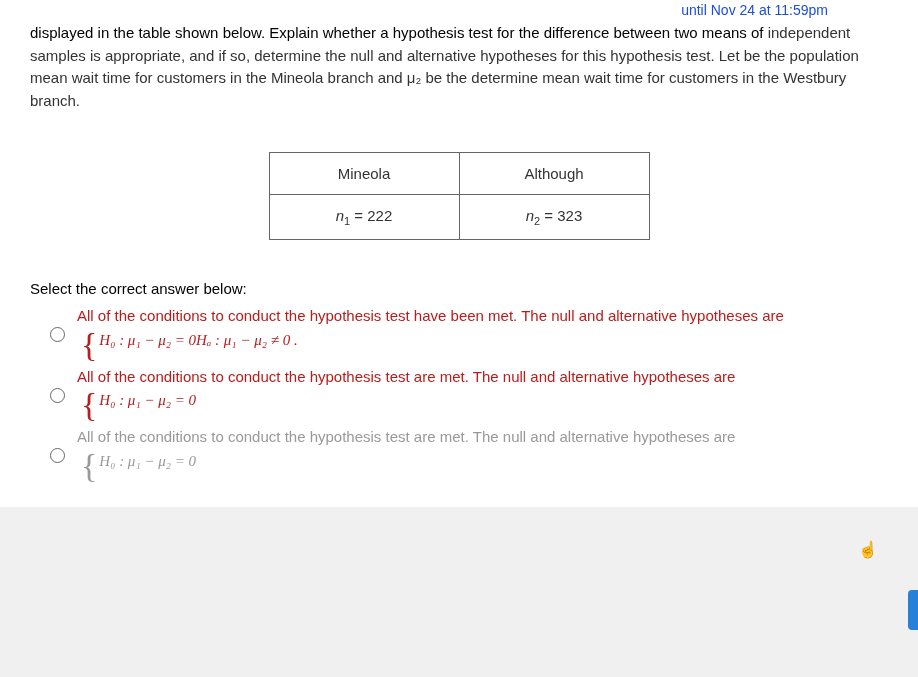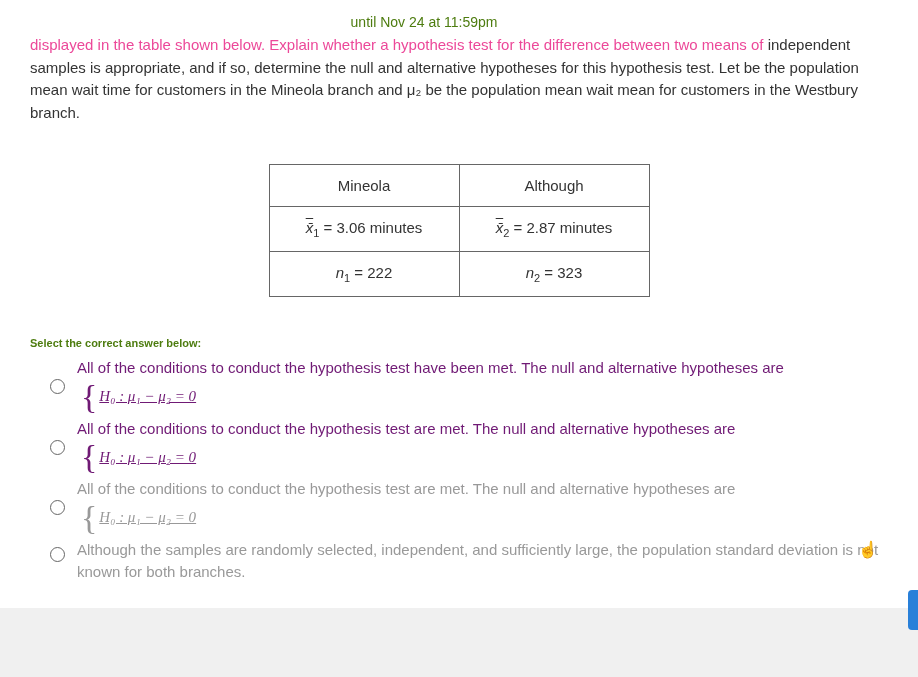--- a/index.html
+++ b/index.html
@@ -13,58 +13,57 @@
       width: 918px;
       height: 677px;
       overflow: hidden;
       position: relative;
     }
     .page {
       background: #fff;
       padding: 0 20px;
     }
     .top-date {
-      text-align: center;
+      text-align: right;
       font-size: 14px;
-      color: #4d7c0f;
+      color: #1d4ed8;
       padding-right: 70px;
-      padding-top: 14px;
+      padding-top: 2px;
     }
     .question-text {
       font-size: 15px;
       color: #333;
       line-height: 1.5;
       padding: 4px 10px 10px 10px;
     }
     .faded {
-      color: #ec4899;
+      color: #000000;
     }
     .sub {
     }
     .table-wrap {
       display: flex;
       justify-content: center;
       padding: 30px 0 30px 0;
     }
     table {
       border-collapse: collapse;
     }
     td {
       border: 1px solid #666;
       padding: 12px 32px;
       text-align: center;
       font-size: 15px;
       color: #333;
       min-width: 190px;
     }
     .prompt {
-      font-size: 11px;
-      color: #4d7c0f;
+      font-size: 15px;
+      color: #000000;
       padding: 10px 10px 8px 10px;
-      font-weight: bold;
     }
     .options {
       padding: 0 10px 20px 30px;
     }
     .option {
       display: flex;
       align-items: flex-start;
       margin-bottom: 4px;
     }
     .radio {
@@ -75,42 +74,41 @@
       flex-shrink: 0;
       margin-top: 22px;
       margin-right: 12px;
       background: #fff;
     }
     .radio-middle {
       margin-top: 8px;
     }
     .opt-content {
       font-size: 15px;
-      color: #701a75;
+      color: #b91c1c;
       line-height: 1.5;
     }
     .opt-content.light {
       color: #999;
     }
     .brace-block {
       display: flex;
       align-items: stretch;
       padding-left: 4px;
     }
     .brace {
       font-size: 34px;
       line-height: 34px;
       margin-right: 2px;
       font-family: serif;
     }
     .hyp-lines {
       display: flex;
-      flex-direction: column;
+      flex-direction: row;
       justify-content: center;
-      text-decoration: underline;
     }
     .hyp-line {
       font-style: italic;
       font-family: serif;
       font-size: 15px;
       padding: 1px 0;
     }
     .overline {
       text-decoration: overline;
       font-style: italic;
@@ -134,38 +132,30 @@
   </style>
 </head>
 <body>
 
 <div class="page">
   <div class="top-date">until Nov 24 at 11:59pm</div>
 
   <div class="question-text">
     <span class="faded">displayed in the table shown below. Explain whether a hypothesis test for the difference between two means of</span>
     <span>independent samples is appropriate, and if so, determine the null and alternative hypotheses for this hypothesis test. Let</span>
-    <span>be the population mean wait time for customers in the Mineola branch and </span><span class="sub">μ₂</span><span> be the population mean wait mean for</span>
+    <span>be the population mean wait time for customers in the Mineola branch and </span><span class="sub">μ₂</span><span> be the determine mean wait time for</span>
     <span>customers in the Westbury branch.</span>
   </div>
 
   <div class="table-wrap">
     <table>
       <tbody>
           <tr>
         <td>Mineola</td>
         <td>Although</td>
-      </tr>
-      <tr>
-        <td>
-          <span class="overline">x̄</span><span class="subscript" style="font-size:11px;vertical-align:sub;">1</span><span> = 3.06 minutes</span>
-        </td>
-        <td>
-          <span class="overline">x̄</span><span class="subscript" style="font-size:11px;vertical-align:sub;">2</span><span> = 2.87 minutes</span>
-        </td>
       </tr>
       <tr>
         <td>
           <span style="font-style:italic;">n</span><span class="subscript" style="font-size:11px;vertical-align:sub;">1</span><span> = 222</span>
         </td>
         <td>
           <span style="font-style:italic;">n</span><span class="subscript" style="font-size:11px;vertical-align:sub;">2</span><span> = 323</span>
         </td>
       </tr>
     </tbody>
@@ -177,20 +167,21 @@
   <div class="options">
 
     <div class="option">
       <div class="radio"></div>
       <div class="opt-content">
         <div>All of the conditions to conduct the hypothesis test have been met. The null and alternative hypotheses are</div>
         <div class="brace-block">
           <div class="brace">{</div>
           <div class="hyp-lines">
             <div class="hyp-line">H₀ :  μ₁ − μ₂ = 0</div>
+            <div class="hyp-line">Hₐ :  μ₁ − μ₂ ≠ 0 .</div>
           </div>
         </div>
       </div>
     </div>
 
     <div class="option">
       <div class="radio"></div>
       <div class="opt-content">
         <div>All of the conditions to conduct the hypothesis test are met. The null and alternative hypotheses are</div>
         <div class="brace-block">
@@ -208,24 +199,18 @@
         <div>All of the conditions to conduct the hypothesis test are met. The null and alternative hypotheses are</div>
         <div class="brace-block">
           <div class="brace">{</div>
           <div class="hyp-lines">
             <div class="hyp-line">H₀ :  μ₁ − μ₂ = 0</div>
           </div>
         </div>
       </div>
     </div>
 
-    <div class="option">
-      <div class="radio radio-middle"></div>
-      <div class="opt-content light">
-        <div>Although the samples are randomly selected, independent, and sufficiently large, the population standard deviation is not known for both branches.</div>
-      </div>
-    </div>
 
   </div>
 </div>
 
 <div class="cursor-icon">☝</div>
 <div class="blue-tab"></div>
 
 </body></html>

